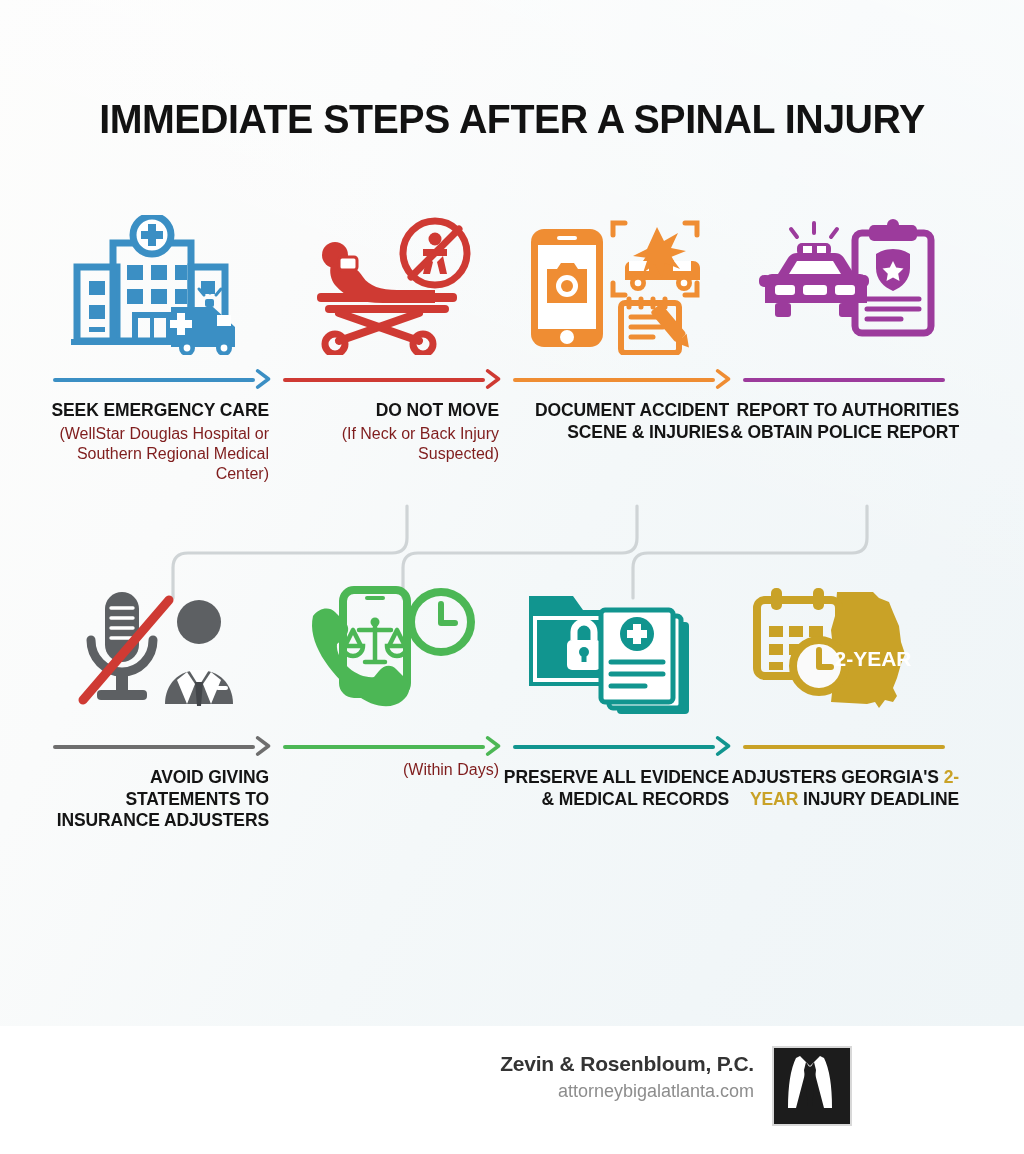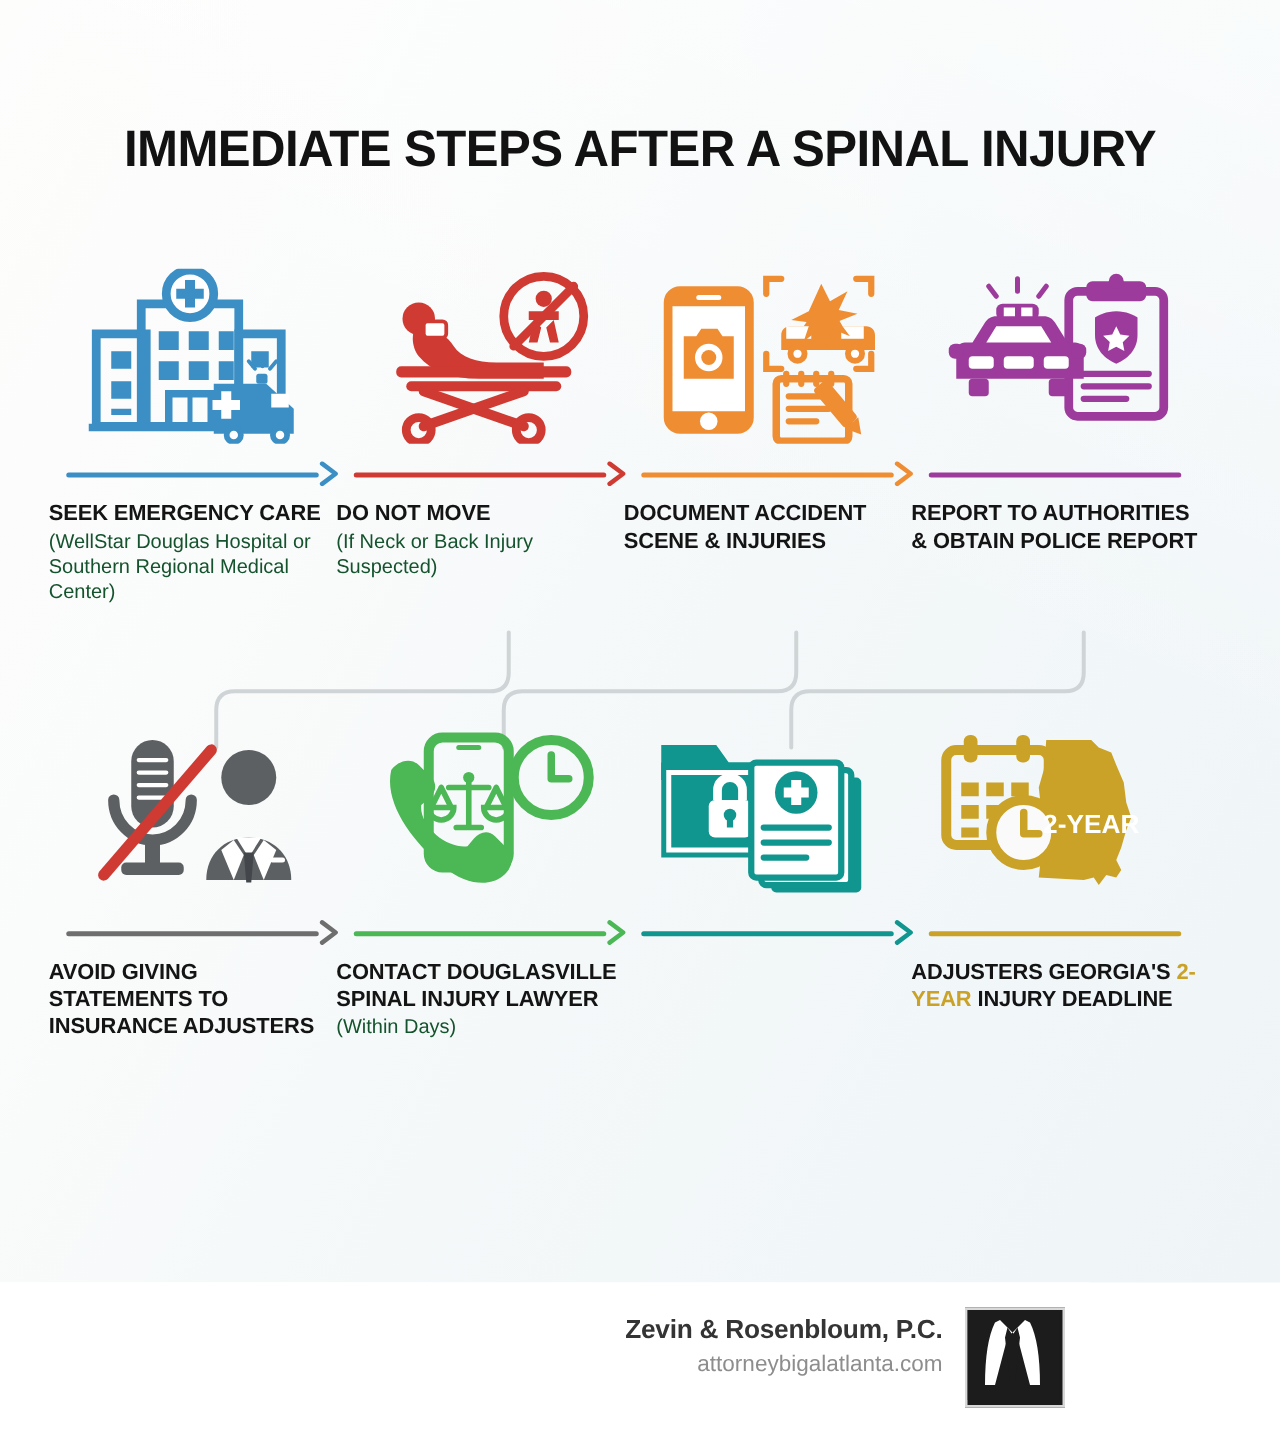--- a/index.html
+++ b/index.html
@@ -39,21 +39,21 @@
     white-space:nowrap;
   }
 
   
   .row{position:absolute;left:0;width:1024px;}
   .row1{top:205px;}
   .row2{top:572px;}
   .cell{
     position:absolute;
     width:230px;
-    text-align:left;
+    text-align:right;
   }
   .c0{left:39px;} .c1{left:269px;} .c2{left:499px;} .c3{left:729px;}
 
   .iconwrap{
     height:150px;
     display:flex;align-items:flex-end;justify-content:center;
     position:relative;
   }
   .iconwrap svg{display:block;}
 
@@ -79,21 +79,21 @@
     font-weight:bold;
     line-height:1.23;
     color:#141414;
     letter-spacing:-0.1px;
   }
   .sub{
     margin-top:2px;
     font-size:16px;
     font-weight:normal;
     line-height:1.25;
-    color:#14532d;
+    color:#7f1d1d;
   }
   .lbl .gold{color:#c9a227;}
 
   
   .connectors{position:absolute;left:0;top:498px;width:1024px;height:110px;}
 
   
   .footer{
     position:absolute;left:0;top:1026px;width:872px;height:128px;
     background:#ffffff;
@@ -376,21 +376,20 @@
             </g>
           </g>
         </svg>
       </div>
       <div class="bar">
         <div class="line" style="background:#4cb755;"></div>
         <svg class="head" width="20" height="22" viewBox="0 0 20 22" style="position:absolute;top:0;right:-4px;">
           <path d="M3 2 L15 11 L3 20" fill="none" stroke="#4cb755" stroke-width="4" stroke-linecap="round" stroke-linejoin="round"></path>
         </svg>
       </div>
-      <div class="lbl">CONTACT DOUGLASVILLE SPINAL INJURY LAWYER</div>
       <div class="sub">(Within Days)</div>
     </div>
 
     <div class="cell c2">
       <div class="iconwrap">
         <svg width="186" height="140" viewBox="0 0 186 140">
           <g fill="#11958f">
 
             <path d="M8 14h44l10 14h52v14H8z"></path>
             <path d="M8 28h106v76H8z"></path>
@@ -412,20 +411,21 @@
             </g>
           </g>
         </svg>
       </div>
       <div class="bar">
         <div class="line" style="background:#11958f;"></div>
         <svg class="head" width="20" height="22" viewBox="0 0 20 22" style="position:absolute;top:0;right:-4px;">
           <path d="M3 2 L15 11 L3 20" fill="none" stroke="#11958f" stroke-width="4" stroke-linecap="round" stroke-linejoin="round"></path>
         </svg>
       </div>
+      <div class="lbl">PRESERVE ALL EVIDENCE &amp; MEDICAL RECORDS</div>
       <div class="sub"></div>
     </div>
 
     <div class="cell c3">
       <div class="iconwrap">
         <svg width="186" height="140" viewBox="0 0 186 140">
           <g fill="#c9a227">
 
             <path d="M86 10h36l6 6 10 4 4 10 6 14 2 16 4 12-4 10-4 14-4 10 4 8-4 6-8-2-6 8-4-6-8 2-36-2 2-18-2-16 2-20-2-18 4-14z"></path>
 

